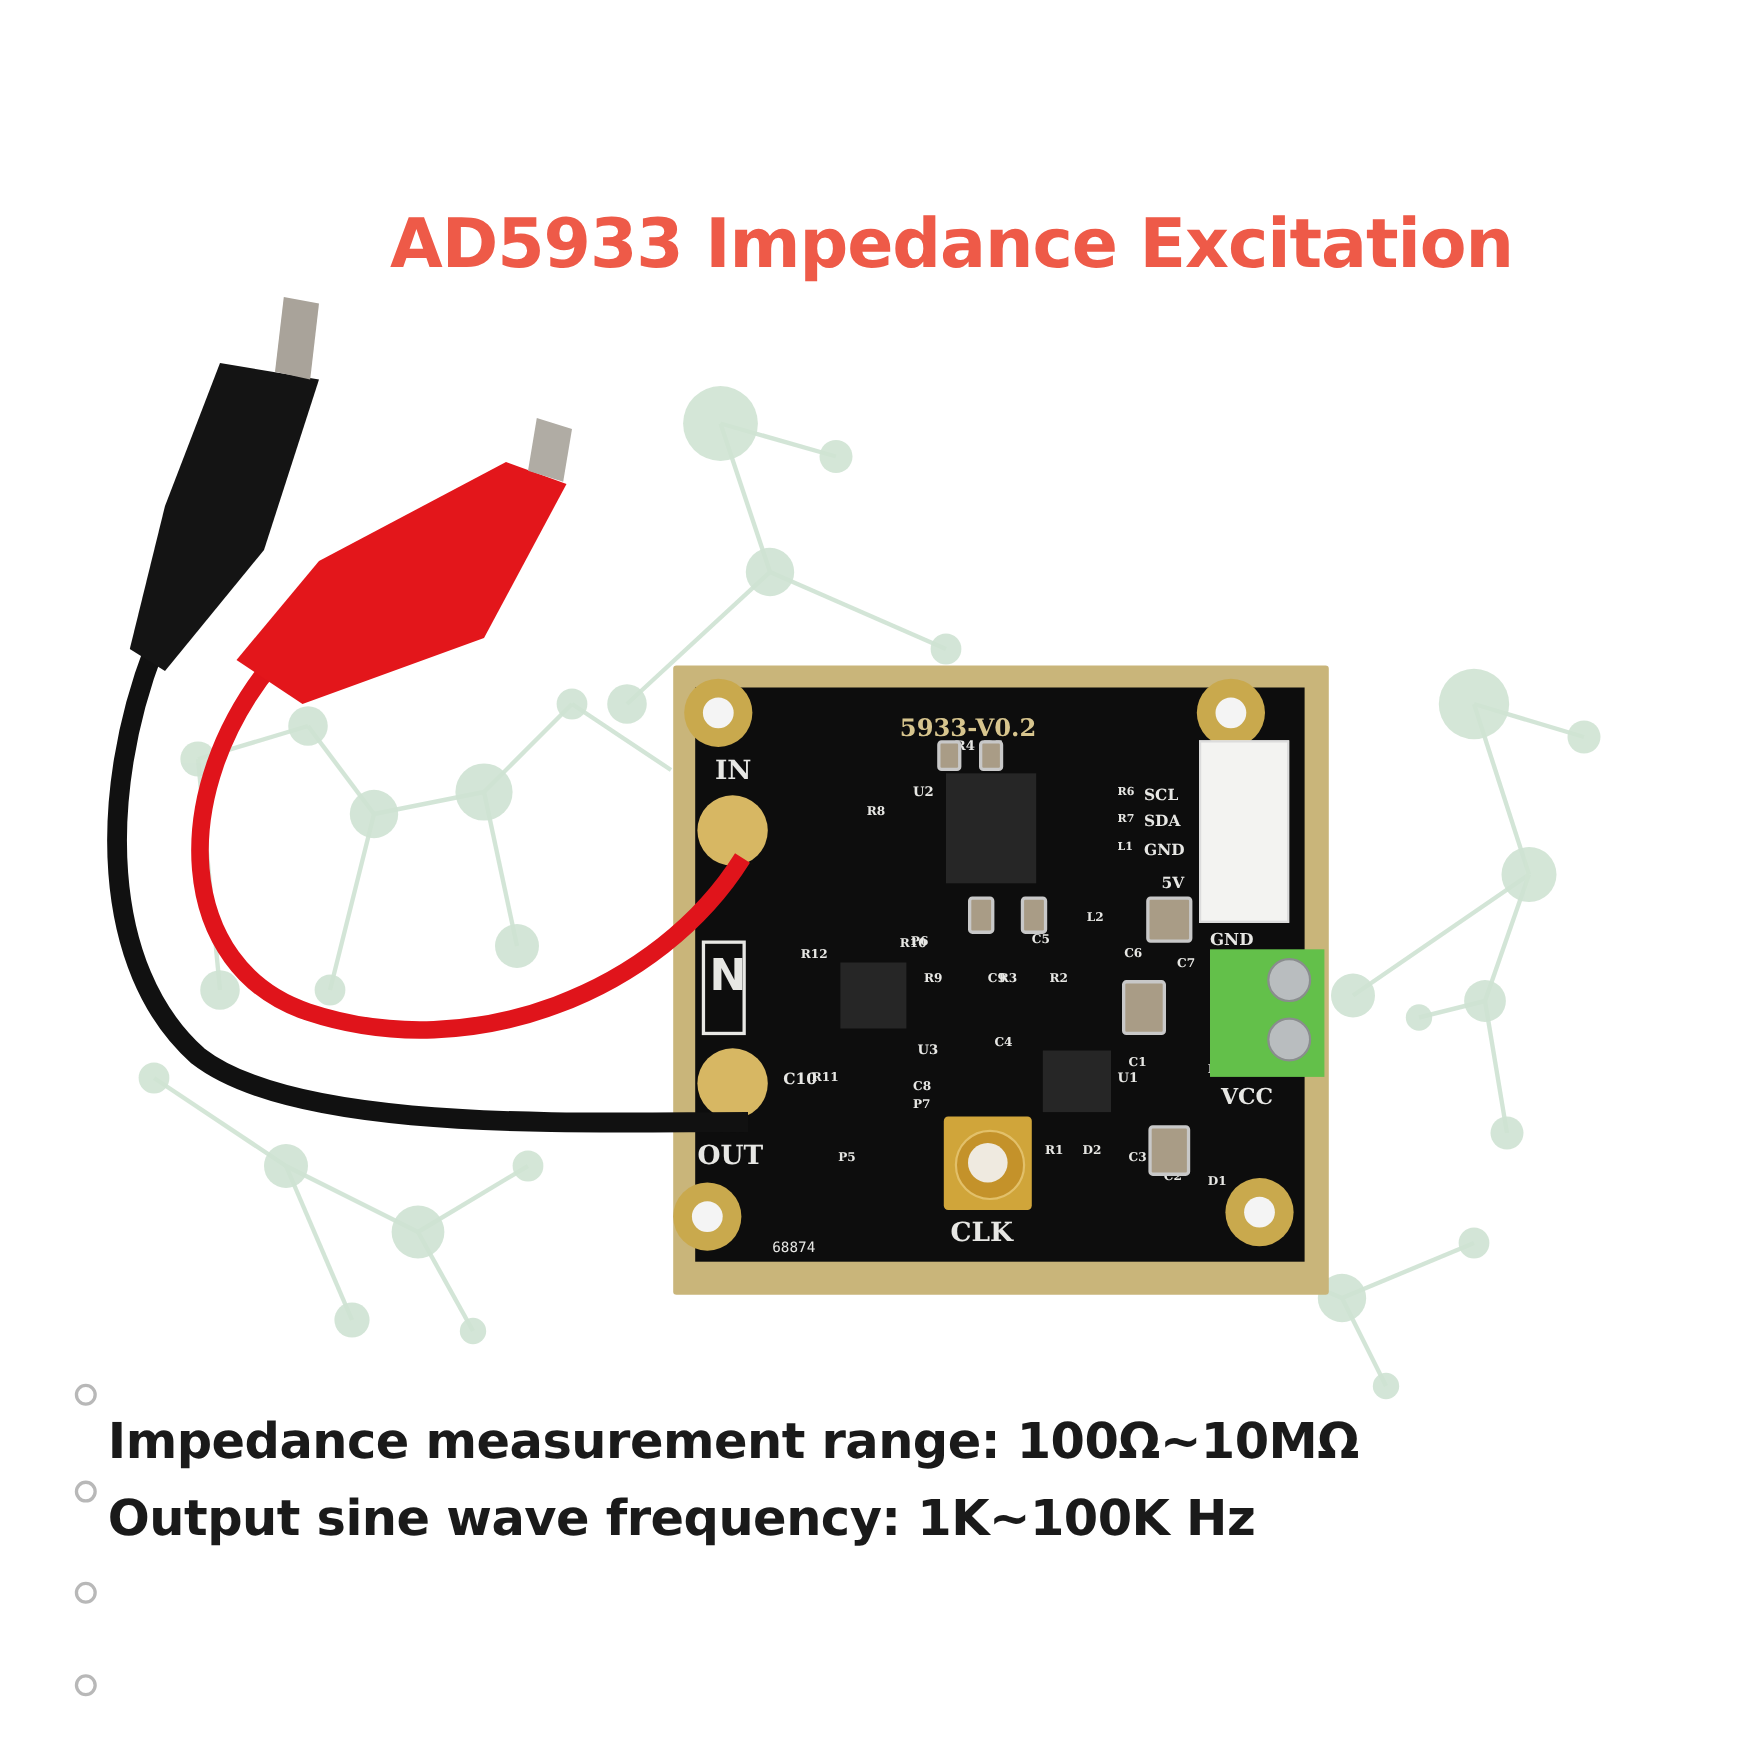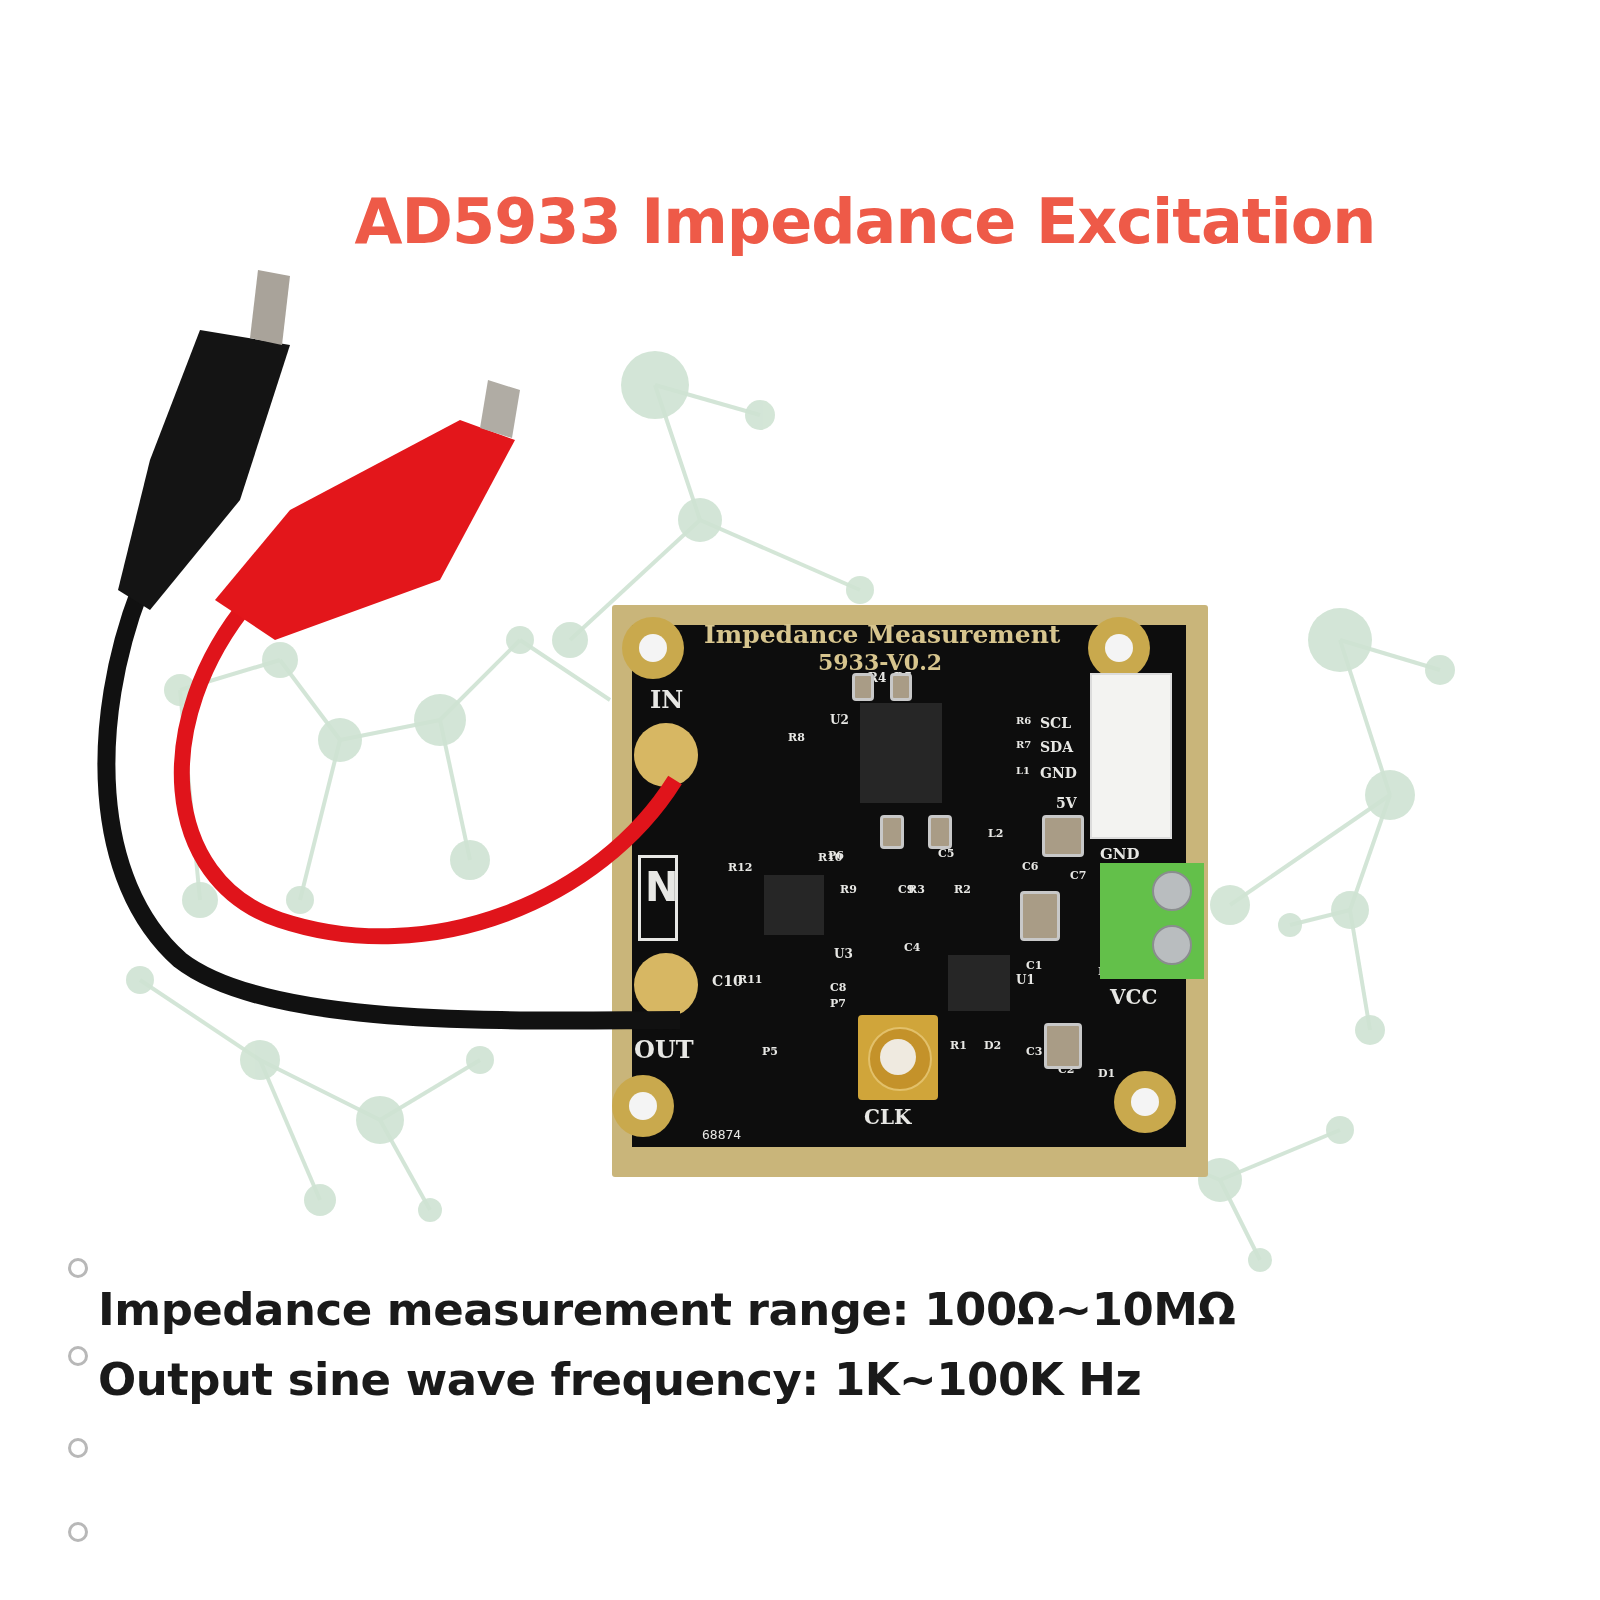--- a/index.html
+++ b/index.html
@@ -94,21 +94,20 @@
 
 <div class="title">AD5933 Impedance Excitation</div>
 
 <div class="pcb">
   <div class="pcb-inner"></div>
   <div class="mount" style="left:10px;top:12px;"></div>
   <div class="mount" style="left:476px;top:12px;"></div>
   <div class="mount" style="left:0px;top:470px;"></div>
   <div class="mount" style="left:502px;top:466px;"></div>
 
-  <div class="silk-gold" style="left:92px;top:15px;font-size:25px;">Impedance Measurement</div>
   <div class="silk-gold" style="left:206px;top:44px;font-size:22px;">5933-V0.2</div>
 
   <div class="silk" style="left:38px;top:80px;font-size:24px;">IN</div>
   <div class="pad" style="left:22px;top:118px;"></div>
   <div class="pad" style="left:22px;top:348px;"></div>
   <div class="silk" style="left:22px;top:430px;font-size:24px;">OUT</div>
   <div class="silk" style="left:90px;top:522px;font-size:13px;font-family:'DejaVu Sans Mono',monospace;font-weight:normal;">68874</div>
 
   <div style="position:absolute;left:26px;top:250px;width:34px;height:80px;border:3px solid #e7e7e4;">
     <div class="silk" style="left:4px;top:6px;font-size:40px;font-family:'DejaVu Sans',sans-serif;">N</div>
@@ -151,21 +150,21 @@
 
   <div class="comp" style="left:240px;top:68px;width:16px;height:22px;"></div>
   <div class="comp" style="left:278px;top:68px;width:16px;height:22px;"></div>
   <div class="comp" style="left:268px;top:210px;width:18px;height:28px;"></div>
   <div class="comp" style="left:316px;top:210px;width:18px;height:28px;"></div>
   <div class="comp" style="left:430px;top:210px;width:36px;height:36px;"></div>
   <div class="comp" style="left:408px;top:286px;width:34px;height:44px;"></div>
   <div class="comp" style="left:432px;top:418px;width:32px;height:40px;"></div>
 
   <div class="sma"></div>
-  <div class="silk" style="left:252px;top:500px;font-size:20px;">CLK</div>
+  <div class="silk" style="left:252px;top:500px;font-size:24px;">CLK</div>
 
   <div class="silk" style="left:428px;top:110px;font-size:14px;">SCL</div>
   <div class="silk" style="left:428px;top:134px;font-size:14px;">SDA</div>
   <div class="silk" style="left:428px;top:160px;font-size:14px;">GND</div>
   <div class="silk" style="left:444px;top:190px;font-size:14px;">5V</div>
   <div class="silk" style="left:404px;top:110px;font-size:10px;">R6</div>
   <div class="silk" style="left:404px;top:134px;font-size:10px;">R7</div>
   <div class="silk" style="left:404px;top:160px;font-size:10px;">L1</div>
   <div class="header-conn"></div>
   <div class="terminal">

